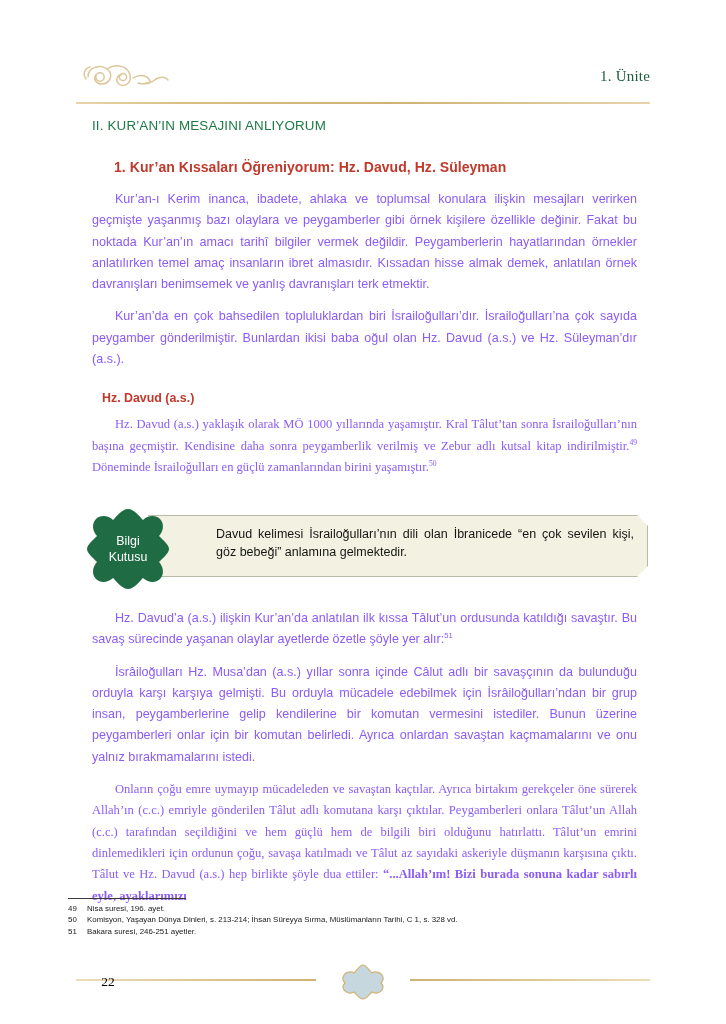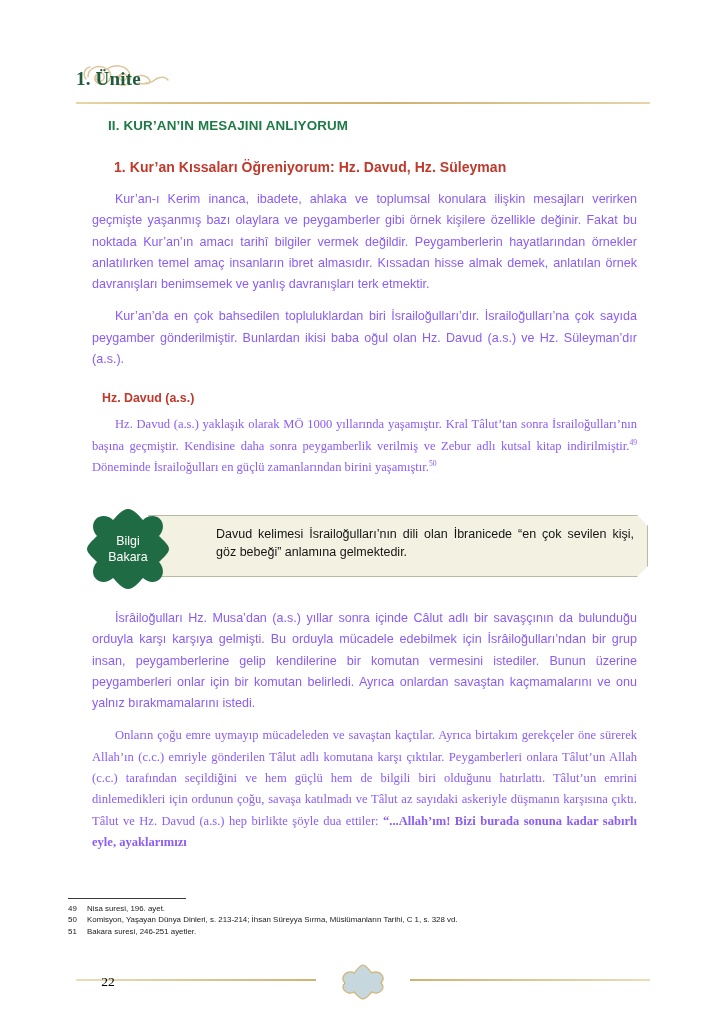--- a/index.html
+++ b/index.html
@@ -35,48 +35,47 @@
     left: 0;
     top: 2px;
     width: 118px;
     height: 34px;
   }
   .header-unit {
     position: absolute;
     left: 0;
     top: 10px;
     width: 574px;
-    text-align: left;
+    text-align: right;
     font-family: "Liberation Serif", serif;
-    font-size: 19px;
+    font-size: 15px;
     color: #1e5c3f;
     letter-spacing: 0.2px;
-    font-weight: bold;
   }
   .header-rule {
     position: absolute;
     left: 0;
     bottom: 0;
     width: 574px;
     height: 1.6px;
     background: linear-gradient(to right, #e8d5a8 0%, #d9bf84 18%, #cfb273 55%, #e6d4ab 100%);
   }
 
   
   .content {
     position: absolute;
     left: 92px;
     top: 118px;
     width: 545px;
   }
 
   h1.section-title {
-    margin: 0 0 26px 16px;
+    margin: 0 0 26px 0;
     font-size: 13.4px;
-    font-weight: bold;
+    font-weight: normal;
     color: #1e7a46;
     letter-spacing: 0.15px;
   }
 
   h2.sub-title {
     margin: 0 0 14px 0;
     padding-left: 22px;
     font-size: 14px;
     font-weight: bold;
     color: #c0392b;
@@ -305,27 +304,28 @@
           C5 66, 7 58, 11 54
           C7 50, 1 45, 1 41
           C1 37, 7 32, 11 28
           C7 24, 5 16, 10 11
           C15 6, 23 8, 27 12
           C31 8, 36 1, 42 1 Z"></path>
       </svg>
     </div>
     <div class="info-badge-label">
       <span>Bilgi</span>
-      <span>Bakara</span>
+      <span>Kutusu</span>
     </div>
     <div class="info-box-text">Davud kelimesi İsrailoğulları’nın dili olan İbranicede “en çok sevilen kişi, göz bebeği” anlamına gelmektedir.</div>
   </div>
 
   <div class="content" style="top:608px;">
 
+    <p class="body-text"><span>Hz. Davud’a (a.s.) ilişkin Kur’an’da anlatılan ilk kıssa Tâlut’un ordusunda katıldığı savaştır. Bu savaş sürecinde yaşanan olaylar ayetlerde özetle şöyle yer alır:</span><sup class="fn">51</sup></p>
 
     <p class="body-text">İsrâiloğulları Hz. Musa’dan (a.s.) yıllar sonra içinde Câlut adlı bir savaşçının da bulunduğu orduyla karşı karşıya gelmişti. Bu orduyla mücadele edebilmek için İsrâiloğulları’ndan bir grup insan, peygamberlerine gelip kendilerine bir komutan vermesini istediler. Bunun üzerine peygamberleri onlar için bir komutan belirledi. Ayrıca onlardan savaştan kaçmamalarını ve onu yalnız bırakmamalarını istedi.</p>
 
     <p class="body-text"><span>Onların çoğu emre uymayıp mücadeleden ve savaştan kaçtılar. Ayrıca birtakım gerekçeler öne sürerek Allah’ın (c.c.) emriyle gönderilen Tâlut adlı komutana karşı çıktılar. Peygamberleri onlara Tâlut’un Allah (c.c.) tarafından seçildiğini ve hem güçlü hem de bilgili biri olduğunu hatırlattı. Tâlut’un emrini dinlemedikleri için ordunun çoğu, savaşa katılmadı ve Tâlut az sayıdaki askeriyle düşmanın karşısına çıktı. Tâlut ve Hz. Davud (a.s.) hep birlikte şöyle dua ettiler: </span><b class="quote">“...Allah’ım! Bizi burada sonuna kadar sabırlı eyle, ayaklarımızı</b></p>
 
   </div>
 
   <div class="footnotes">
     <div class="fn-rule"></div>
 

